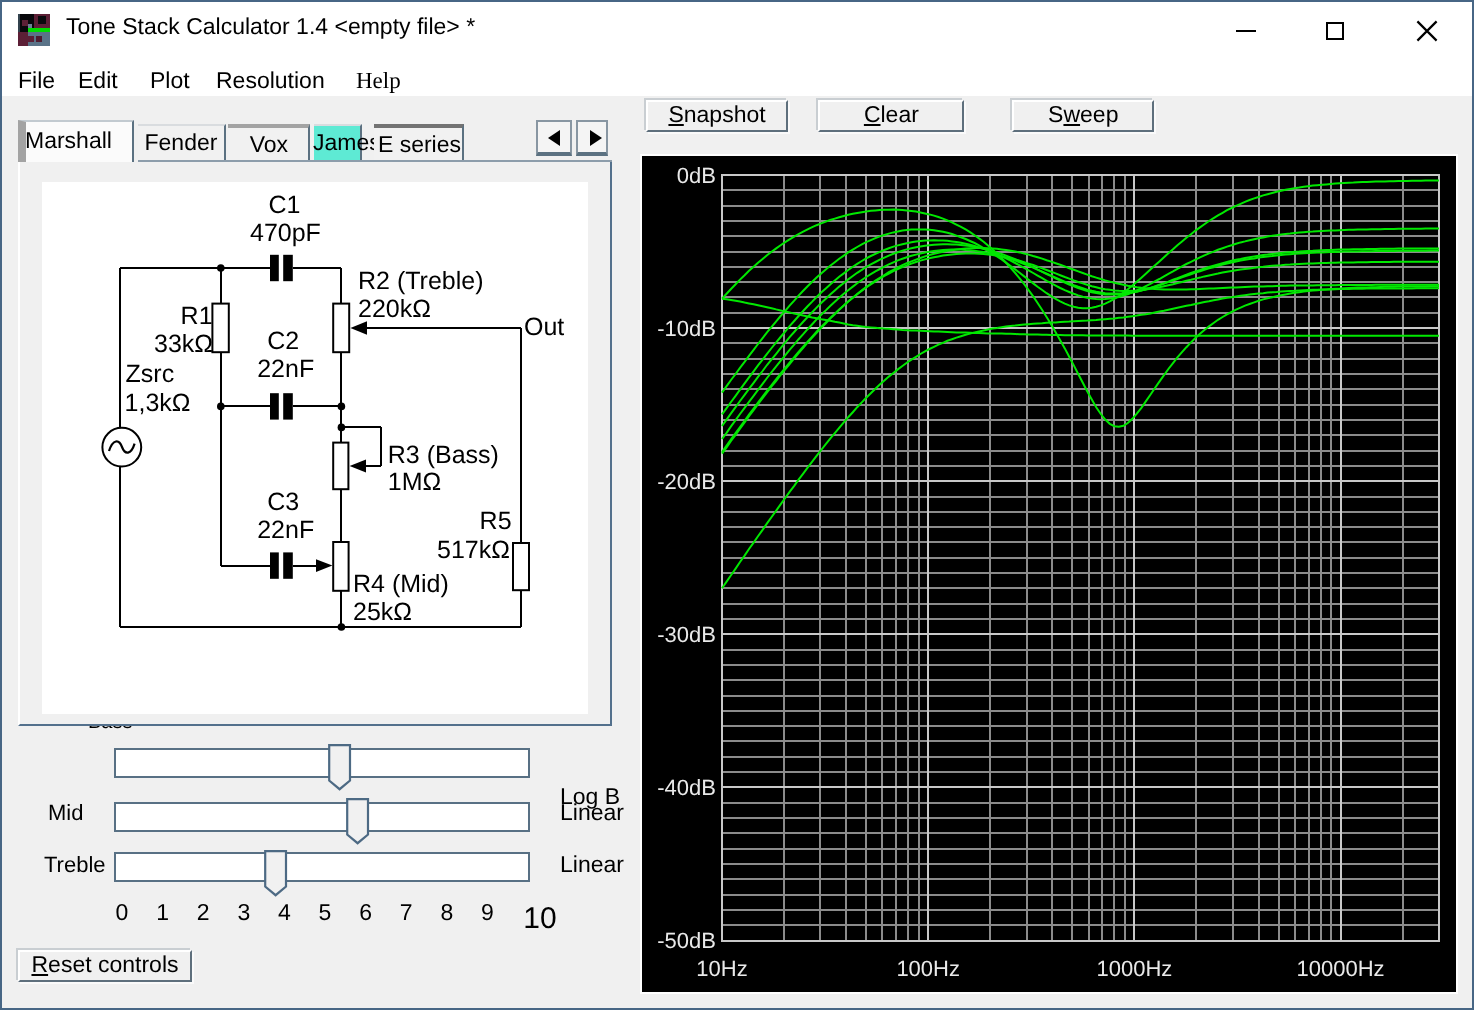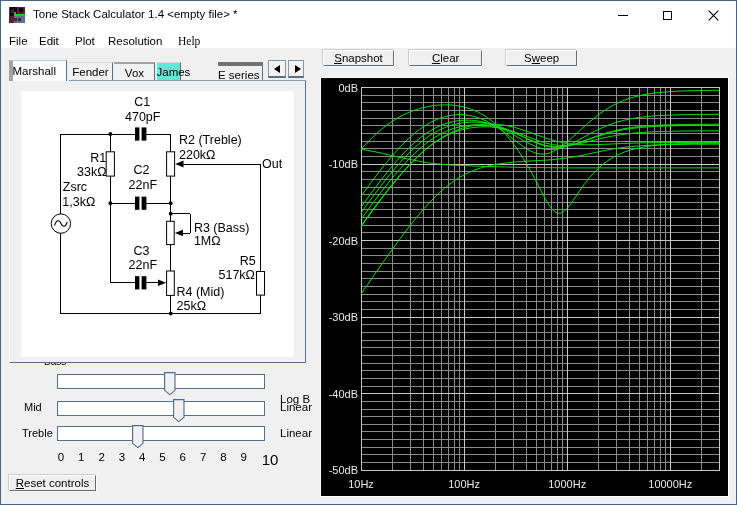--- a/index.html
+++ b/index.html
@@ -27,21 +27,21 @@
   </svg>
 <div style="position:absolute;left:9px;top:34.5px;font-size:11.5px;">File</div>
 <div style="position:absolute;left:39px;top:34.5px;font-size:11.5px;">Edit</div>
 <div style="position:absolute;left:75px;top:34.5px;font-size:11.5px;">Plot</div>
 <div style="position:absolute;left:108px;top:34.5px;font-size:11.5px;">Resolution</div>
 <div style="position:absolute;left:178px;top:34.5px;font-size:11.5px;font-family:Liberation Serif, serif;">Help</div>
 <div style="position:absolute;left:8.5px;top:59.5px;width:58.1px;height:21px;background:#fbfbfb;border-top:1px solid #c2cad0;border-left:4px solid #a3a3a3;border-right:1px solid #5b7181;z-index:3;padding-top:4px;font-size:11.5px;">Marshall</div>
 <div style="position:absolute;left:68.6px;top:62px;width:44.8px;height:18.2px;background:#f1f1f1;border-top:1px solid #d9dcdf;border-right:1px solid #5b7181;z-index:2;padding-top:2.5px;text-align:center;font-size:11.5px;">Fender</div>
 <div style="position:absolute;left:114.4px;top:62px;width:41.1px;height:18.2px;background:#f1f1f1;border-top:2px solid #a3a3a3;border-right:1px solid #5b7181;z-index:2;padding-top:2.5px;text-align:center;font-size:11.5px;">Vox</div>
 <div style="position:absolute;left:156.5px;top:62px;width:24px;height:18.2px;background:#5eead4;border-top:1px solid #d9dcdf;border-right:1px solid #5b7181;z-index:2;padding-top:2.5px;text-align:center;font-size:11.5px;">James</div>
-<div style="position:absolute;left:218px;top:62px;width:44.5px;height:18.2px;background:#f1f1f1;border-top:4px solid #737373;border-right:1px solid #5b7181;z-index:2;padding-top:2.5px;text-align:left;font-size:11.5px;">E series</div>
+<div style="position:absolute;left:187px;top:62px;width:44.5px;height:18.2px;background:#f1f1f1;border-top:2px solid #737373;border-right:1px solid #5b7181;z-index:2;padding-top:2.5px;text-align:right;font-size:11.5px;">E series</div>
 <div style="position:absolute;left:268.3px;top:60.3px;width:17.3px;height:17.3px;background:#f4f4f4;border:1px solid #8896a2;border-bottom:2px solid #5b7181;">
     <div style="position:absolute;left:5px;top:4.2px;width:0;height:0;border-right:6px solid #000;border-top:4.5px solid transparent;border-bottom:4.5px solid transparent;"></div>
   </div>
 <div style="position:absolute;left:287.5px;top:60.3px;width:16.9px;height:17.3px;background:#f4f4f4;border:1px solid #8896a2;border-bottom:2px solid #5b7181;">
     <div style="position:absolute;left:6px;top:4.2px;width:0;height:0;border-left:6px solid #000;border-top:4.5px solid transparent;border-bottom:4.5px solid transparent;"></div>
   </div>
 <div style="position:absolute;left:8.8px;top:80.2px;width:297px;height:283.3px;background:#f0f0f0;border-left:1px solid #fff;border-right:1px solid #53708c;border-bottom:1px solid #53708c;z-index:1;"></div>
 <div style="position:absolute;left:69px;top:80.2px;width:237px;height:1px;background:#8d9dab;z-index:2;"></div>
 <div style="position:absolute;left:21px;top:91px;width:273px;height:266px;background:#fff;z-index:2;"></div>
 <div style="z-index:4;position:absolute;">

